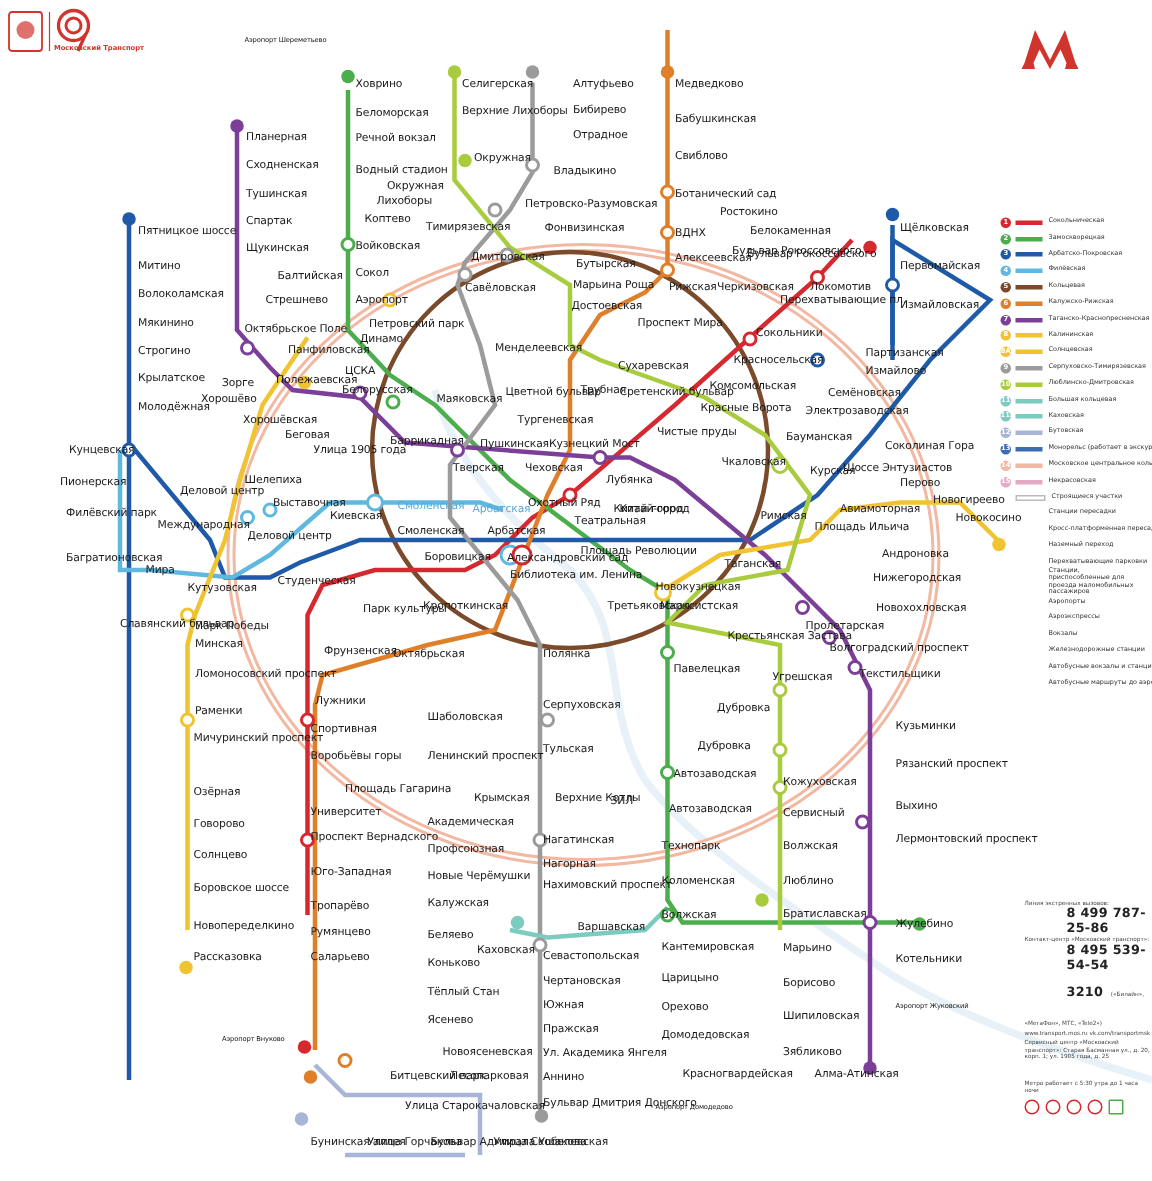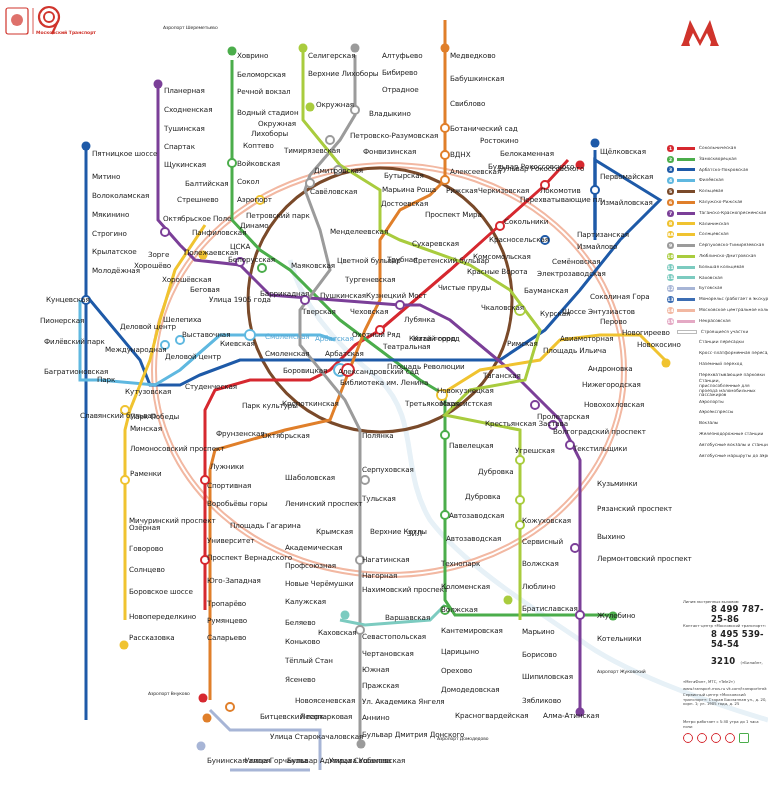--- a/index.html
+++ b/index.html
@@ -204,21 +204,21 @@
 <div class="st" style="left:537px;top:270px">Электрозаводская</div>
 <div class="st" style="left:552px;top:258px">Семёновская</div>
 <div class="st" style="left:577px;top:231px">Партизанская</div>
 <div class="st" style="left:600px;top:199px">Измайловская</div>
 <div class="st" style="left:600px;top:173px">Первомайская</div>
 <div class="st" style="left:600px;top:148px">Щёлковская</div>
 
 <div class="st" style="left:40px;top:317px">Пионерская</div>
 <div class="st" style="left:44px;top:338px">Филёвский парк</div>
 <div class="st" style="left:44px;top:368px">Багратионовская</div>
-<div class="st" style="left:97px;top:376px">Парк</div>
+<div class="st" style="left:97px;top:376px">Мира</div>
 <div class="st" style="left:125px;top:388px">Кутузовская</div>
 <div class="st" style="left:185px;top:383px">Студенческая</div>
 <div class="st light" style="left:265px;top:333px">Смоленская</div>
 <div class="st light" style="left:315px;top:335px">Арбатская</div>
 <div class="st" style="left:338px;top:368px">Александровский сад</div>
 <div class="st" style="left:182px;top:331px">Выставочная</div>
 <div class="st" style="left:105px;top:346px">Международная</div>
 
 <div class="st" style="left:450px;top:52px">Медведково</div>
 <div class="st" style="left:450px;top:75px">Бабушкинская</div>
@@ -265,21 +265,21 @@
 <div class="st" style="left:207px;top:554px">Проспект Вернадского</div>
 <div class="st" style="left:207px;top:577px">Юго-Западная</div>
 <div class="st" style="left:207px;top:600px">Тропарёво</div>
 <div class="st" style="left:207px;top:617px">Румянцево</div>
 <div class="st" style="left:207px;top:634px">Саларьево</div>
 
 <div class="st" style="left:165px;top:353px">Деловой центр</div>
 <div class="st" style="left:130px;top:425px">Минская</div>
 <div class="st" style="left:130px;top:445px">Ломоносовский проспект</div>
 <div class="st" style="left:130px;top:470px">Раменки</div>
-<div class="st" style="left:129px;top:517px">Мичуринский проспект</div>
+<div class="st" style="left:129px;top:488px">Мичуринский проспект</div>
 <div class="st" style="left:129px;top:524px">Озёрная</div>
 <div class="st" style="left:129px;top:545px">Говорово</div>
 <div class="st" style="left:129px;top:566px">Солнцево</div>
 <div class="st" style="left:129px;top:588px">Боровское шоссе</div>
 <div class="st" style="left:129px;top:613px">Новопеределкино</div>
 <div class="st" style="left:129px;top:634px">Рассказовка</div>
 
 <div class="st" style="left:440px;top:400px">Марксистская</div>
 <div class="st" style="left:543px;top:347px">Площадь Ильича</div>
 <div class="st" style="left:560px;top:335px">Авиамоторная</div>

